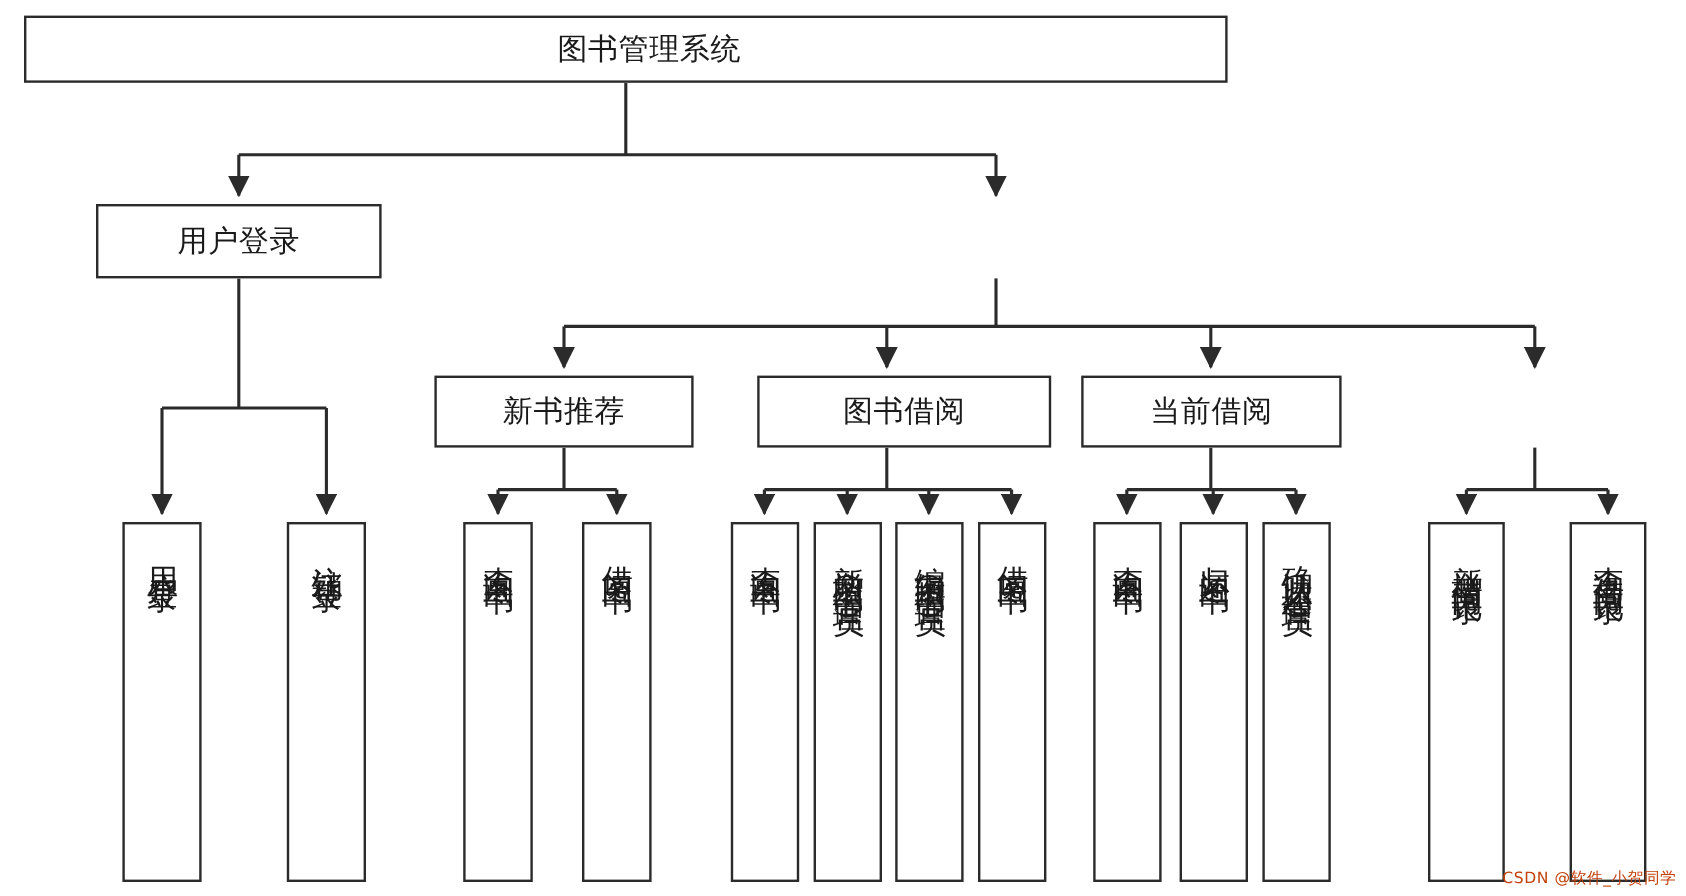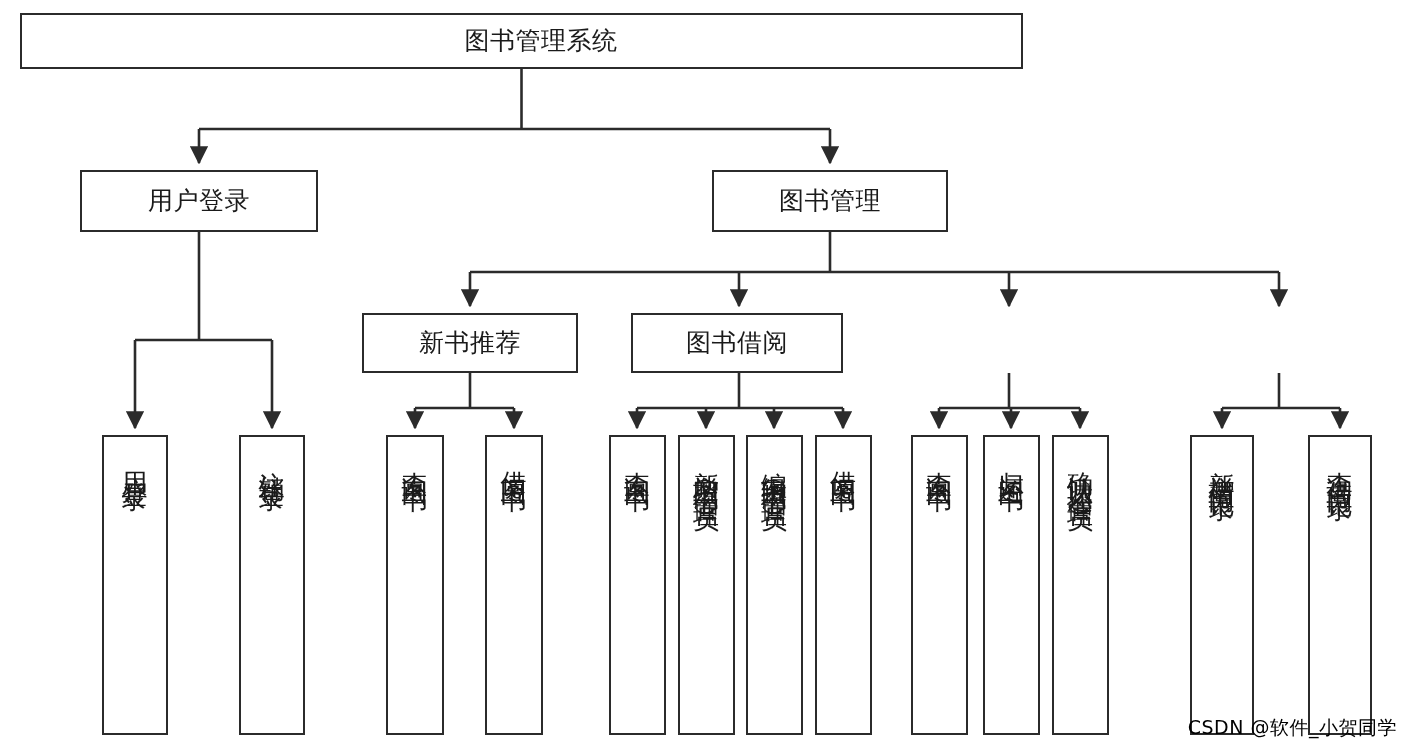--- a/index.html
+++ b/index.html
@@ -63,22 +63,22 @@
     font-size: 26px;
     line-height: 1;
     letter-spacing: 5px;
     white-space: nowrap;
   }
   
   #watermark {
     position: absolute;
     right: 8px;
     bottom: 6px;
-    font-size: 19px;
-    color: #000000;
+    font-size: 13px;
+    color: #c2410c;
     white-space: nowrap;
     letter-spacing: 0.5px;
   }
 </style>
 </head>
 <body>
 
 <div id="canvas">
 
   <svg id="wires" viewBox="0 0 1405 747" width="1405" height="747">
@@ -131,29 +131,29 @@
     </g>
   </svg>
 
   <div class="node root h" style="left:20px; top:13px; width:1003px; height:56px;padding-left:39px;">
     <span class="label">图书管理系统</span>
   </div>
 
   <div class="node h" style="left:80px; top:170px; width:238px; height:62px;">
     <span class="label">用户登录</span>
   </div>
-  <div class="node h" style="left:712px; top:170px; width:236px; height:62px;">
-    <span class="label">图书管理</span>
-  </div>
 
   <div class="node h" style="left:362px; top:313px; width:216px; height:60px;justify-content:center;">
     <span class="label">新书推荐</span>
   </div>
-  <div class="node h" style="left:631px; top:313px; width:212px; height:60px;">
+  <div class="node h" style="left:631px; top:313px; width:245px; height:60px;">
     <span class="label">图书借阅</span>
+  </div>
+  <div class="node h" style="left:901px; top:313px; width:217px; height:60px;">
+    <span class="label">当前借阅</span>
   </div>
 
   <div class="node v" style="left:102px; top:435px; width:66px; height:300px;">
     <span class="label">用户登录</span>
   </div>
   <div class="node v" style="left:239px; top:435px; width:66px; height:300px;">
     <span class="label">注销登录</span>
   </div>
 
   <div class="node v" style="left:386px; top:435px; width:58px; height:300px;">

